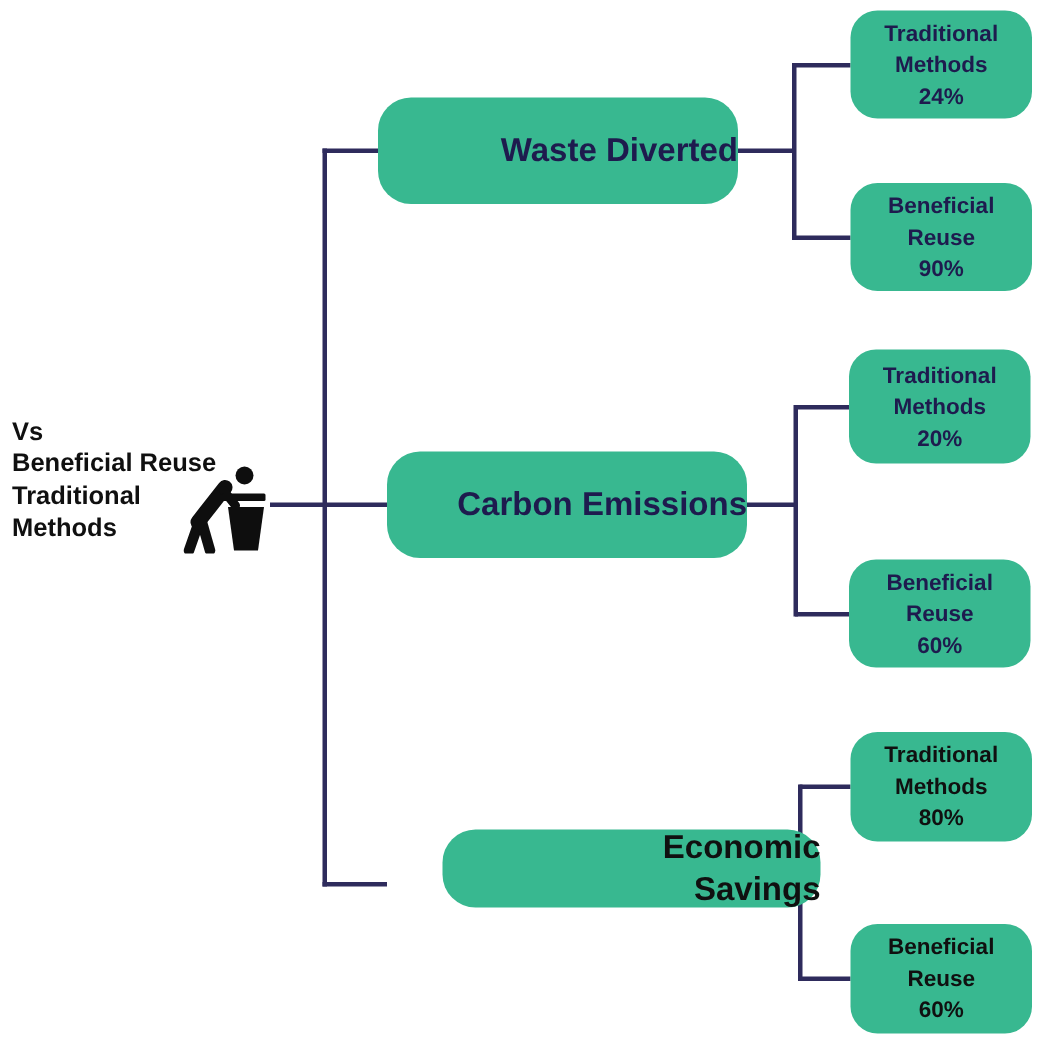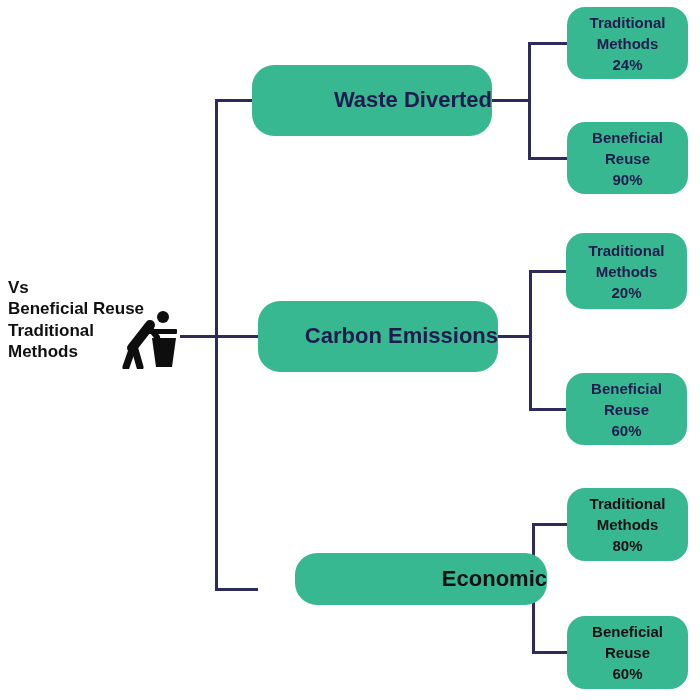--- a/index.html
+++ b/index.html
@@ -98,20 +98,21 @@
     <span>20%</span>
   </div>
   <div class="box child navy" style="left:566px;top:373px;width:121px;height:72px;">
     <span>Beneficial</span>
     <span>Reuse</span>
     <span>60%</span>
   </div>
 
   <div class="box main blacktext" style="left:255px;top:553px;width:252px;height:52px;margin-left:40px;">
     <span>Economic</span>
+    <span>Savings</span>
   </div>
   <div class="box child blacktext" style="left:567px;top:488px;width:121px;height:73px;">
     <span>Traditional</span>
     <span>Methods</span>
     <span>80%</span>
   </div>
   <div class="box child blacktext" style="left:567px;top:616px;width:121px;height:73px;">
     <span>Beneficial</span>
     <span>Reuse</span>
     <span>60%</span>

